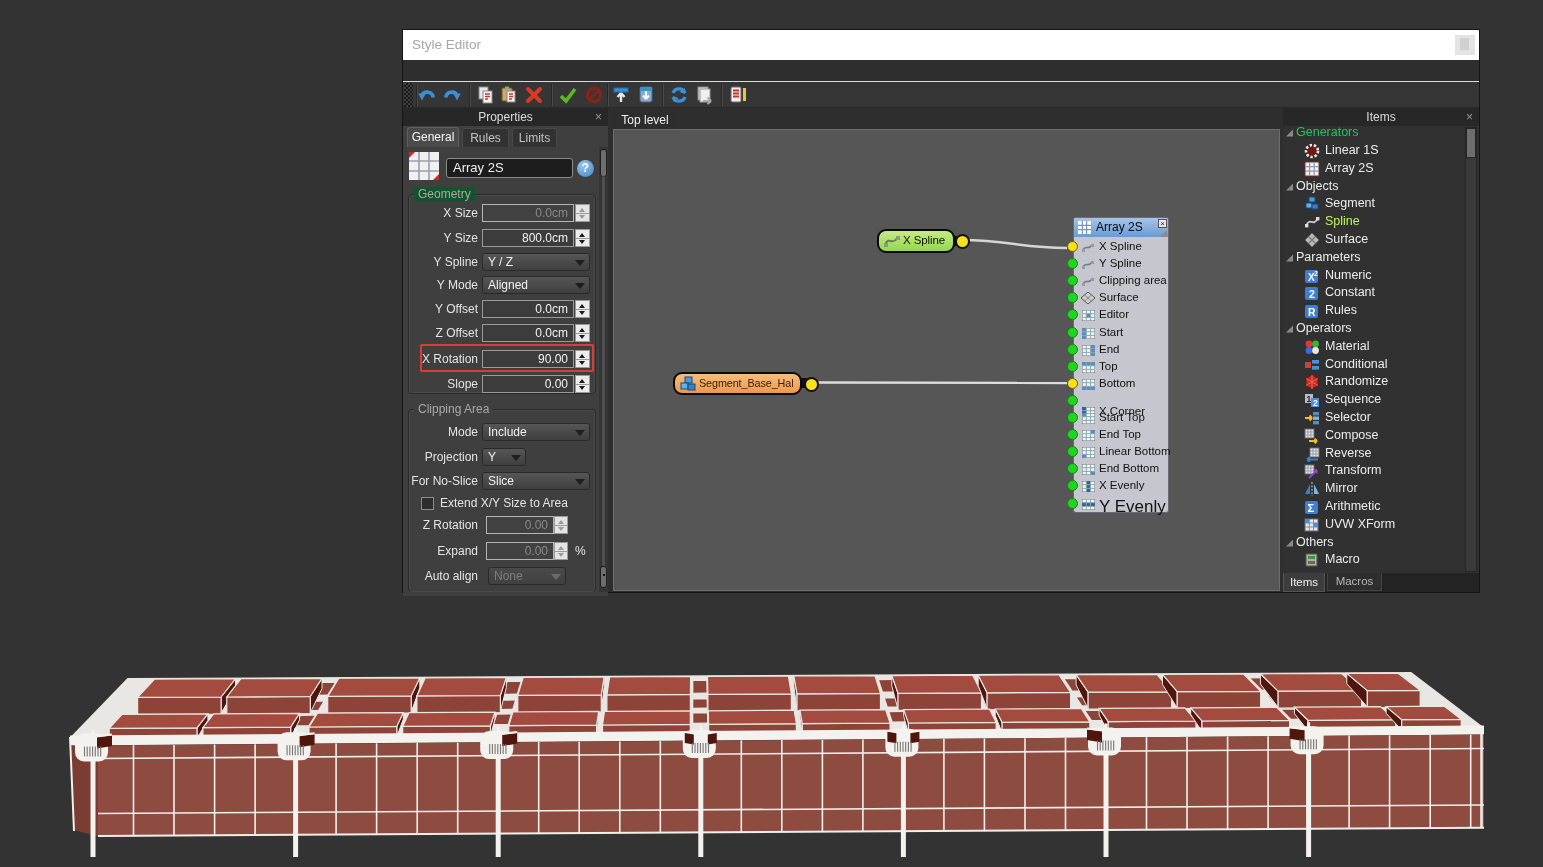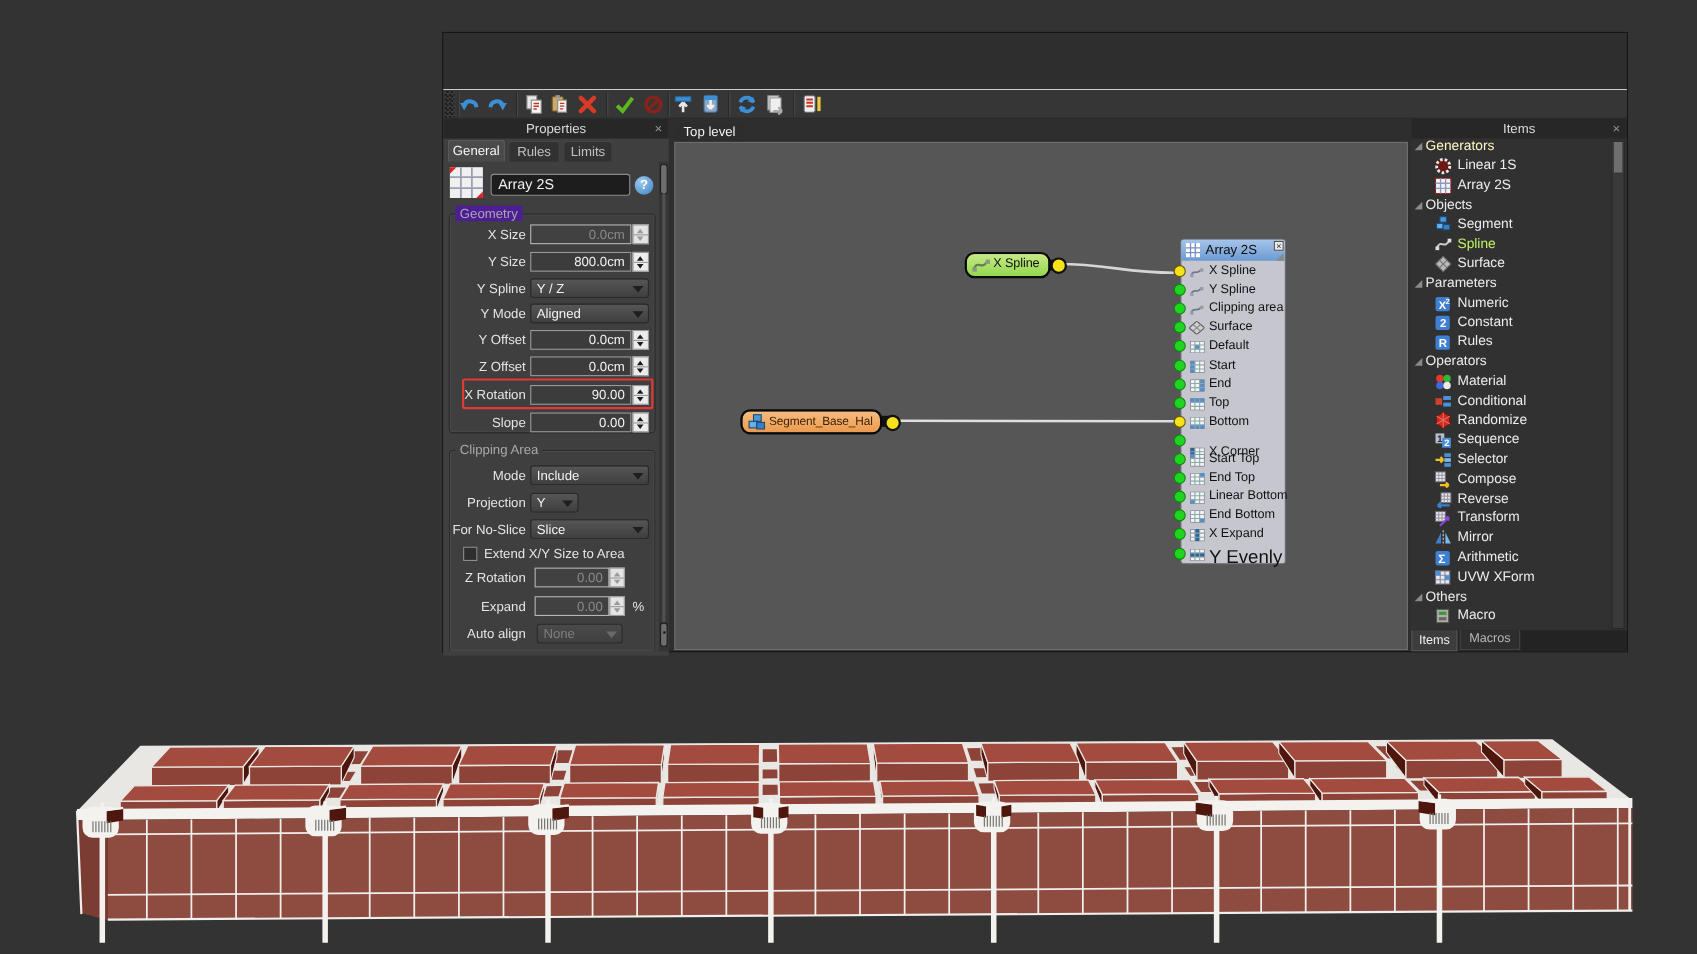--- a/index.html
+++ b/index.html
@@ -221,20 +221,26 @@
     <line x1="1289.6" y1="727.2" x2="1304.6" y2="728.7" stroke="#f3f2ef" stroke-width="2"></line>
     <line x1="1300.1" y1="739.2" x2="1300.1" y2="749.2" stroke="#77766f" stroke-width="1.1"></line>
     <line x1="1302.8" y1="739.2" x2="1302.8" y2="749.2" stroke="#77766f" stroke-width="1.1"></line>
     <line x1="1305.5" y1="739.2" x2="1305.5" y2="749.2" stroke="#77766f" stroke-width="1.1"></line>
     <line x1="1308.2" y1="739.2" x2="1308.2" y2="749.2" stroke="#77766f" stroke-width="1.1"></line>
     <line x1="1310.9" y1="739.2" x2="1310.9" y2="749.2" stroke="#77766f" stroke-width="1.1"></line>
     <line x1="1313.6" y1="739.2" x2="1313.6" y2="749.2" stroke="#77766f" stroke-width="1.1"></line>
     <line x1="1316.3" y1="739.2" x2="1316.3" y2="749.2" stroke="#77766f" stroke-width="1.1"></line>
   </svg>
 <div style="position:absolute;left:403px;top:30px;width:1076px;height:562px;background:#2e2e2e;outline:1px solid #151515">
+    <div style="position:absolute;left:0;top:0;width:1076px;height:30px;background:#ffffff">
+      <span style="position:absolute;left:9px;top:7px;color:#a2a8a8;font-size:13.5px">Style Editor</span>
+      <div style="position:absolute;right:4px;top:5px;width:20px;height:20px;background:#e4e4e4">
+        <div style="position:absolute;left:5px;top:3px;width:9px;height:12px;background:#d0d0d0"></div>
+      </div>
+    </div>
     <div style="position:absolute;left:0;top:51px;width:1076px;height:1px;background:#dcdcdc"></div>
     <div style="position:absolute;left:0;top:52px;width:1076px;height:26px;background:#363636;border-bottom:1px solid #2a2a2a;box-sizing:border-box">
       <div style="position:absolute;left:1px;top:1px;width:9px;height:24px;background:repeating-conic-gradient(#1a1a1a 0% 25%, #3f3f3f 0% 50%) 0 0/4px 4px"></div>
       <div style="position:absolute;left:14px;top:3px;width:20px;height:20px"><svg width="20" height="20">
           <path d="M16.2 12.5 A 6 6 0 0 0 5 10.2" stroke="#3b8fd4" stroke-width="3.6" fill="none"></path>
           <polygon points="1.2,8.6 8.8,8.6 5,15.4" fill="#3b8fd4"></polygon>
         </svg></div>
       <div style="position:absolute;left:39px;top:3px;width:20px;height:20px"><svg width="20" height="20">
           <path d="M3.8 12.5 A 6 6 0 0 1 15 10.2" stroke="#3b8fd4" stroke-width="3.6" fill="none"></path>
           <polygon points="18.8,8.6 11.2,8.6 15,15.4" fill="#3b8fd4"></polygon>
@@ -312,21 +318,21 @@
       <svg style="position:absolute;left:4px;top:42px" width="35" height="33">
 <rect x="1" y="1" width="32" height="30" fill="#3f3f3f"></rect>
 <rect x="2" y="2" width="30" height="28" fill="#f0f0f0"></rect>
 <path d="M12 2 V30 M22 2 V30 M2 11 H32 M2 21 H32" stroke="#9aa0b0" stroke-width="1.6" fill="none"></path>
 <path d="M2 2 h6 l-6 6 z" fill="#dd2222"></path>
         <path d="M32 30 h-6 l6 -6 z" fill="#dd2222"></path>
 </svg>
       <div style="position:absolute;left:43px;top:50px;width:127px;height:20px;background:#1d1d1d;border:1px solid #8a8a8a;border-radius:3px;box-sizing:border-box;color:#f0f0f0;font-size:13px;line-height:18px;padding-left:6px">Array 2S</div>
       <div style="position:absolute;left:174px;top:52px;width:17px;height:17px;border-radius:50%;background:radial-gradient(circle at 35% 30%,#9cc8ee,#3f84c4);color:#fff;font-size:12px;font-weight:bold;text-align:center;line-height:17px">?</div>
       <div style="position:absolute;left:5px;top:86px;width:188px;height:200px;border:1px solid #2a2a2a;border-radius:4px;box-shadow:0 0 0 1px #4a4a4a inset;box-sizing:border-box"></div>
-      <div style="position:absolute;left:11px;top:79px;background:#4c1d95;padding:0 4px;color:#a9a9a9;font-size:12px">Geometry</div>
+      <div style="position:absolute;left:11px;top:79px;background:#14532d;padding:0 4px;color:#a9a9a9;font-size:12px">Geometry</div>
       <div style="position:absolute;left:-85px;top:96px;width:160px;text-align:right;color:#e4e4e4;font-size:12px;line-height:18px;white-space:nowrap">X Size</div>
       <div style="position:absolute;left:79px;top:96px;width:92px;height:18px;background:#414141;border:1px solid #b5b5b5;box-sizing:border-box;color:#8a8a8a;font-size:12px;line-height:16px;text-align:right;padding-right:5px">0.0cm</div>
       <div style="position:absolute;left:172px;top:96px;width:15px;height:18px;background:#e4e4e4;border:1px solid #9a9a9a;box-sizing:border-box;">
         <div style="position:absolute;left:50%;margin-left:-3.5px;top:2.5px;width:0;height:0;border-left:3.5px solid transparent;border-right:3.5px solid transparent;border-bottom:4px solid #9a9a9a"></div>
         <div style="position:absolute;left:50%;margin-left:-3.5px;bottom:2.5px;width:0;height:0;border-left:3.5px solid transparent;border-right:3.5px solid transparent;border-top:4px solid #9a9a9a"></div>
         <div style="position:absolute;left:0;top:50%;width:100%;height:1px;background:#9a9a9a"></div>
       </div>
       <div style="position:absolute;left:-85px;top:121px;width:160px;text-align:right;color:#e4e4e4;font-size:12px;line-height:18px;white-space:nowrap">Y Size</div>
       <div style="position:absolute;left:79px;top:121px;width:92px;height:18px;background:#3c3c3c;border:1px solid #9a9a9a;box-sizing:border-box;color:#f2f2f2;font-size:12px;line-height:16px;text-align:right;padding-right:5px">800.0cm</div>
       <div style="position:absolute;left:172px;top:121px;width:15px;height:18px;background:#ececec;border:1px solid #9a9a9a;box-sizing:border-box;">
@@ -466,21 +472,21 @@
           </svg>
           <span style="position:absolute;left:26px;top:1px;color:#111;font-size:11.5px;white-space:nowrap">Surface</span>
         </div>
         <div style="position:absolute;left:-6px;top:75.3px;width:11px;height:11px;border-radius:50%;background:#22d422;border:1.5px solid #0a8a0a;box-sizing:border-box"></div>
         <div style="position:absolute;left:0;top:90.4px;width:96px;height:17px">
           <svg width="13" height="11" style="position:absolute;left:9px;top:3px">
             <rect width="13" height="11" fill="#f4f4f4" stroke="#667"></rect>
             <rect x="4" y="3.5" width="5" height="4" fill="#5a8ac8"></rect>
             <path d="M4.3 0 V11 M8.6 0 V11 M0 3.7 H13 M0 7.4 H13" stroke="#8aa" stroke-width="1" fill="none"></path>
           </svg>
-          <span style="position:absolute;left:26px;top:1px;color:#111;font-size:11.5px;white-space:nowrap">Default</span>
+          <span style="position:absolute;left:26px;top:1px;color:#111;font-size:11.5px;white-space:nowrap">Editor</span>
         </div>
         <div style="position:absolute;left:-6px;top:92.4px;width:11px;height:11px;border-radius:50%;background:#22d422;border:1.5px solid #0a8a0a;box-sizing:border-box"></div>
         <div style="position:absolute;left:0;top:107.5px;width:96px;height:17px">
           <svg width="13" height="11" style="position:absolute;left:9px;top:3px">
             <rect width="13" height="11" fill="#f4f4f4" stroke="#667"></rect>
             <rect x="0" y="0" width="4.3" height="11" fill="#5a8ac8"></rect>
             <path d="M4.3 0 V11 M8.6 0 V11 M0 3.7 H13 M0 7.4 H13" stroke="#8aa" stroke-width="1" fill="none"></path>
           </svg>
           <span style="position:absolute;left:26px;top:1px;color:#111;font-size:11.5px;white-space:nowrap">Start</span>
         </div>
@@ -556,21 +562,21 @@
           </svg>
           <span style="position:absolute;left:26px;top:1px;color:#111;font-size:11.5px;white-space:nowrap">End Bottom</span>
         </div>
         <div style="position:absolute;left:-6px;top:246.3px;width:11px;height:11px;border-radius:50%;background:#22d422;border:1.5px solid #0a8a0a;box-sizing:border-box"></div>
         <div style="position:absolute;left:0;top:261.4px;width:96px;height:17px">
           <svg width="13" height="11" style="position:absolute;left:9px;top:3px">
             <rect width="13" height="11" fill="#f4f4f4" stroke="#667"></rect>
             <rect x="4.3" y="0" width="4.3" height="11" fill="#35609a"></rect>
             <path d="M4.3 0 V11 M8.6 0 V11 M0 3.7 H13 M0 7.4 H13" stroke="#8aa" stroke-width="1" fill="none"></path>
           </svg>
-          <span style="position:absolute;left:26px;top:1px;color:#111;font-size:11.5px;white-space:nowrap">X Expand</span>
+          <span style="position:absolute;left:26px;top:1px;color:#111;font-size:11.5px;white-space:nowrap">X Evenly</span>
         </div>
         <div style="position:absolute;left:-6px;top:263.4px;width:11px;height:11px;border-radius:50%;background:#22d422;border:1.5px solid #0a8a0a;box-sizing:border-box"></div>
         <div style="position:absolute;left:0;top:278.5px;width:96px;height:17px">
           <svg width="13" height="11" style="position:absolute;left:9px;top:3px">
             <rect width="13" height="11" fill="#f4f4f4" stroke="#667"></rect>
             <rect x="0" y="3.5" width="13" height="4" fill="#35609a"></rect>
             <path d="M4.3 0 V11 M8.6 0 V11 M0 3.7 H13 M0 7.4 H13" stroke="#8aa" stroke-width="1" fill="none"></path>
           </svg>
           <span style="position:absolute;left:26px;top:1px;color:#111;font-size:17px;white-space:nowrap">Y Evenly</span>
         </div>
@@ -578,21 +584,21 @@
       </div>
     </div>
     <div style="position:absolute;left:880px;top:78px;width:196px;height:484px;background:#313131">
       <div style="position:absolute;left:0;top:0;width:100%;height:18px;background:#272727;color:#dcdcdc;font-size:12px;text-align:center;line-height:18px">Items<span style="position:absolute;right:6px;color:#9a9a9a">×</span></div>
       <div style="position:absolute;left:0;top:18px;width:196px;height:447px;background:#313131"></div>
       <div style="position:absolute;left:182px;top:19px;width:12px;height:445px;background:#3a3a3a;border:1px solid #262626;box-sizing:border-box"></div>
       <div style="position:absolute;left:183px;top:20px;width:10px;height:30px;background:#6e6e6e;border:1px solid #262626;box-sizing:border-box"></div>
       <svg width="8" height="8" style="position:absolute;left:3px;top:21.1px">
         <polygon points="7,0.5 7,7.5 0,7.5" fill="#8a8a8a"></polygon>
       </svg>
-      <div style="position:absolute;left:13px;top:16.1px;color:#fef9c3;font-size:12.5px;white-space:nowrap;line-height:17px">Generators</div>
+      <div style="position:absolute;left:13px;top:16.1px;color:#22c55e;font-size:12.5px;white-space:nowrap;line-height:17px">Generators</div>
       <div style="position:absolute;left:0px;top:33.9px;height:17px">
         <svg width="16" height="16" style="position:absolute;left:21px;top:1px">
           <circle cx="8" cy="8" r="6" fill="#6b1a14" stroke="#e8e8e8" stroke-width="2.6" stroke-dasharray="2.4 1.8"></circle>
         </svg>
         <span style="position:absolute;left:42px;top:0;color:#ececec;font-size:12.5px;white-space:nowrap;line-height:17px">Linear 1S</span>
       </div>
       <div style="position:absolute;left:0px;top:51.7px;height:17px">
         <svg width="16" height="16" style="position:absolute;left:21px;top:1px">
           <rect x="1" y="1" width="14" height="14" fill="#f2f2f2" stroke="#8a2020"></rect>
           <path d="M5.6 1 V15 M10.2 1 V15 M1 5.6 H15 M1 10.2 H15" stroke="#8a9ab8" stroke-width="1.2"></path>

